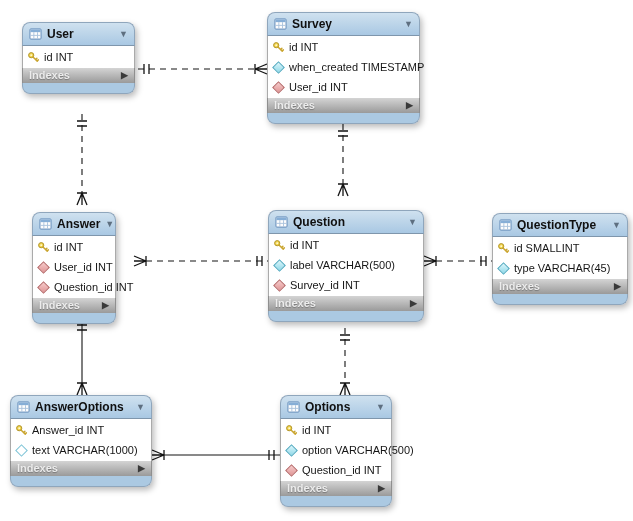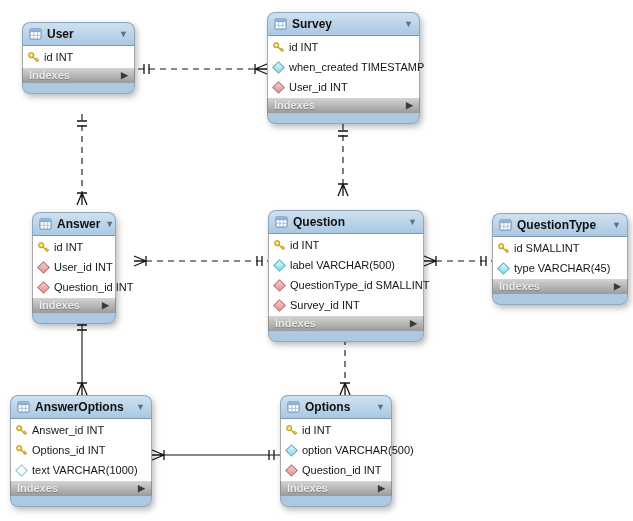--- a/index.html
+++ b/index.html
@@ -237,26 +237,20 @@
       <div class="trow">
         <span class="ic">
             <span class="diamond d-cyan"></span>
           </span>
         <span>label VARCHAR(500)</span>
       </div>
       <div class="trow">
         <span class="ic">
             <span class="diamond d-red"></span>
           </span>
-        <span>QuestionType_id SMALLINT</span>
-      </div>
-      <div class="trow">
-        <span class="ic">
-            <span class="diamond d-red"></span>
-          </span>
         <span>Survey_id INT</span>
       </div>
     </div>
     <div class="tfoot">
       <span>Indexes</span>
       <span class="expand">▶</span>
     </div>
     <div class="tstrip"></div>
   </div>
 
@@ -307,28 +301,20 @@
       <div class="trow">
         <span class="ic">
             <svg width="13" height="13">
               <use href="#key-sym"></use>
             </svg>
           </span>
         <span>Answer_id INT</span>
       </div>
       <div class="trow">
         <span class="ic">
-            <svg width="13" height="13">
-              <use href="#key-sym"></use>
-            </svg>
-          </span>
-        <span>Options_id INT</span>
-      </div>
-      <div class="trow">
-        <span class="ic">
             <span class="diamond d-open"></span>
           </span>
         <span>text VARCHAR(1000)</span>
       </div>
     </div>
     <div class="tfoot">
       <span>Indexes</span>
       <span class="expand">▶</span>
     </div>
     <div class="tstrip"></div>

